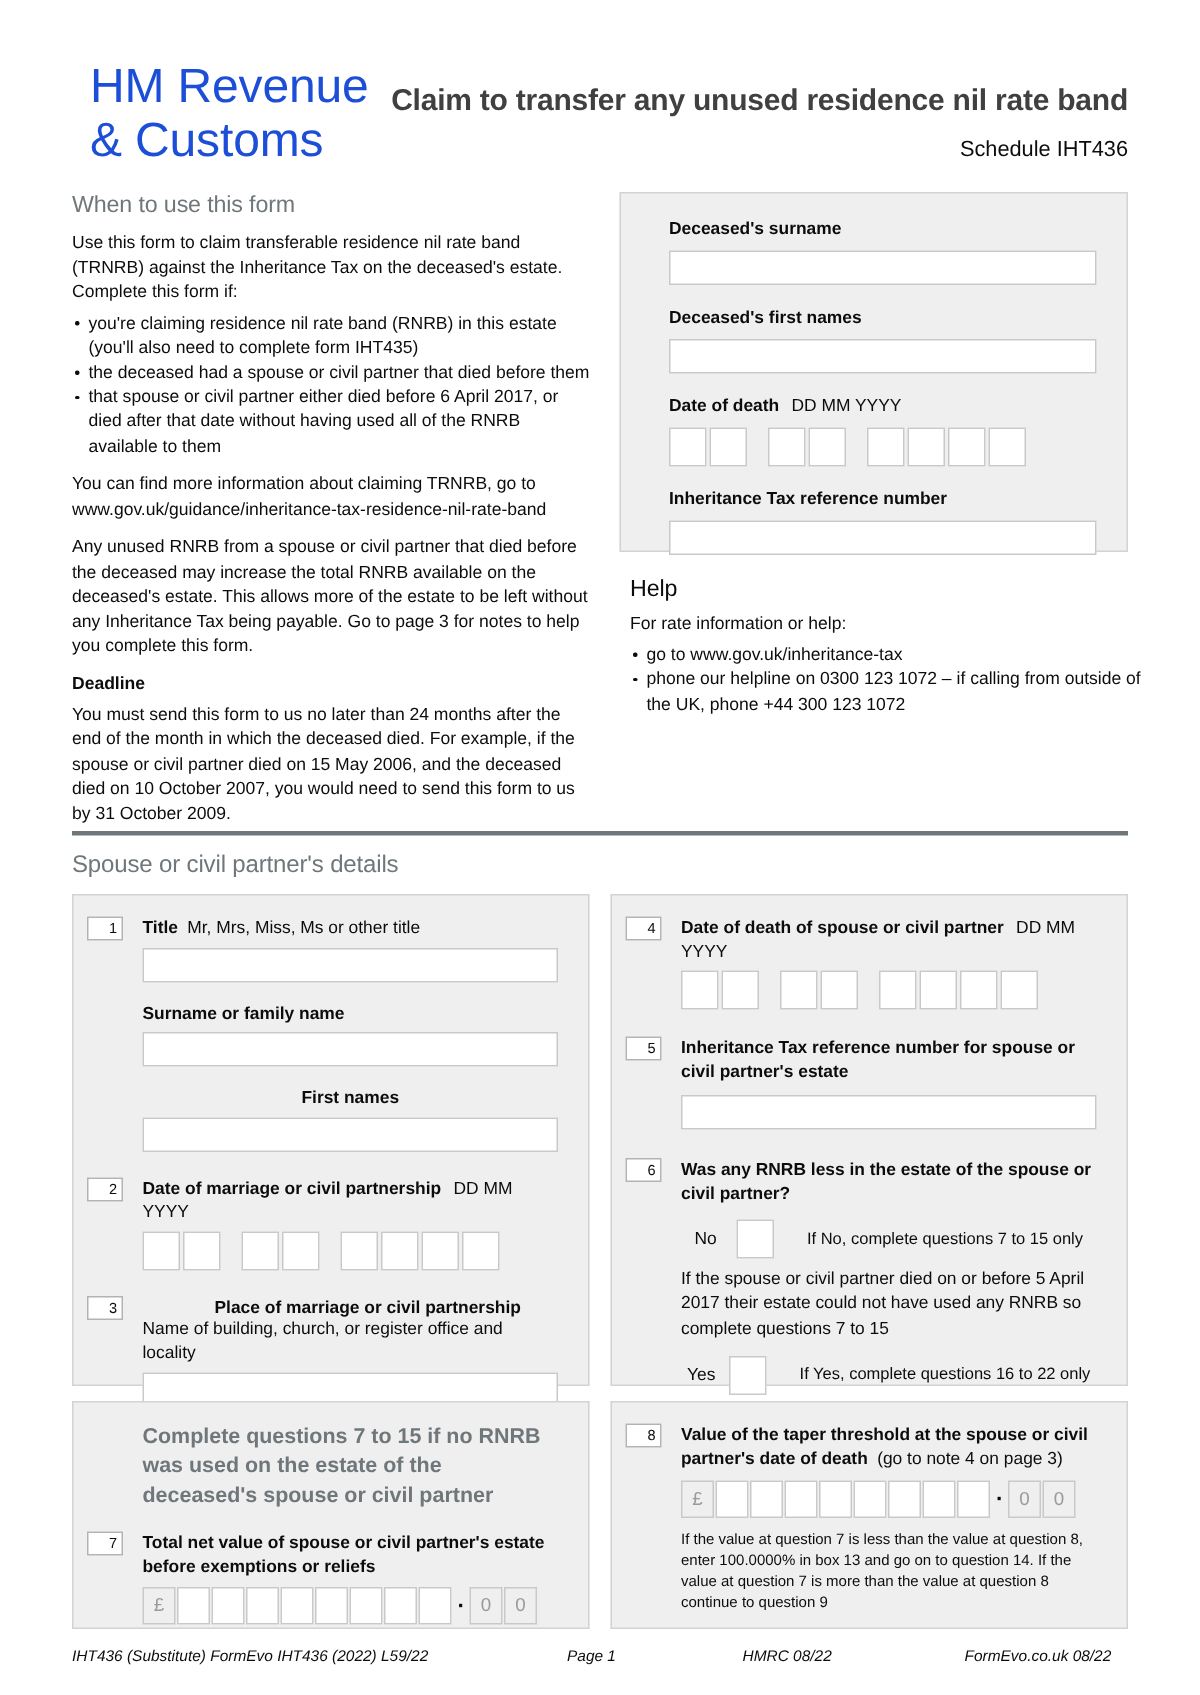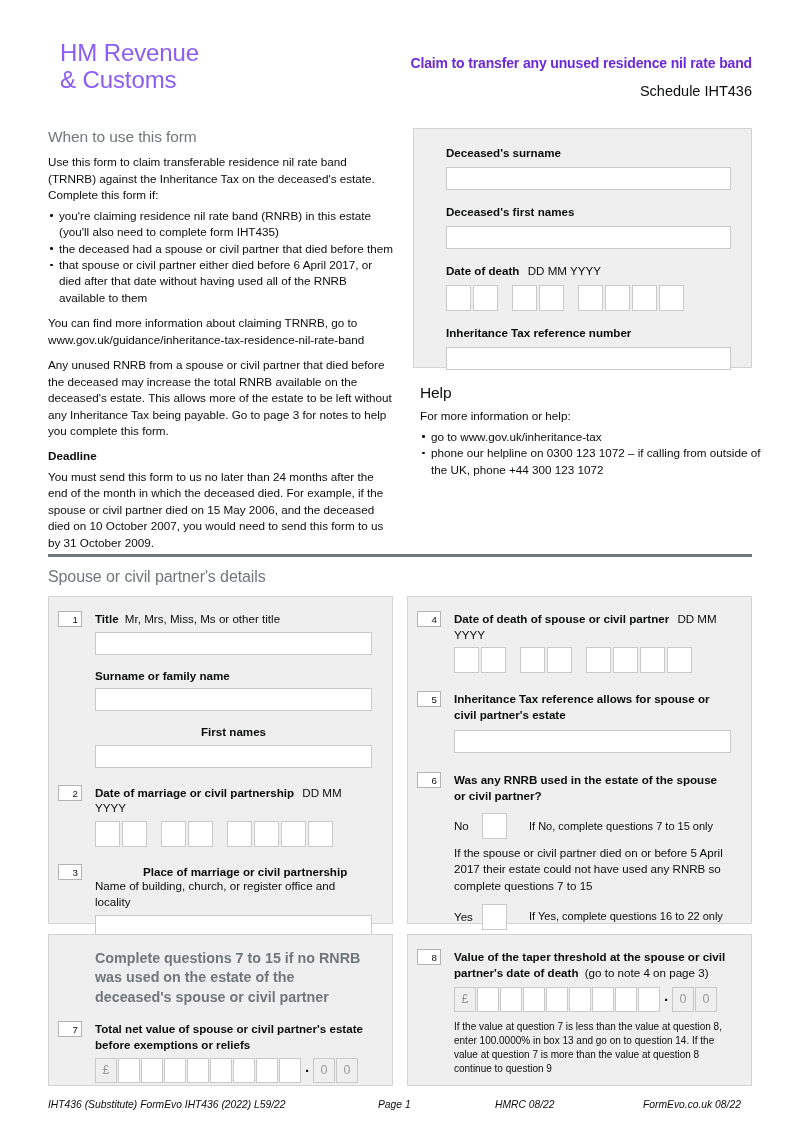--- a/index.html
+++ b/index.html
@@ -13,25 +13,25 @@
     line-height:1.38;
     position:relative;
     overflow:hidden;
   }
   .page { position:absolute; left:0; top:0; width:800px; height:1130px; }
 
   
   .header { position:absolute; left:48px; top:36px; width:704px; height:84px; }
   .hmrc-logo {
     position:absolute; left:12px; top:4px;
-    font-size:24px; line-height:1.12; font-weight:400;
-    color:#8b5cf6; letter-spacing:-0.1px;
+    font-size:32px; line-height:1.12; font-weight:400;
+    color:#1d4ed8; letter-spacing:-0.1px;
   }
   .title-wrap { position:absolute; right:0px; top:18px; width:520px; text-align:right; }
-  .form-title { font-size:14px; font-weight:bold; color:#6d28d9; letter-spacing:-0.15px; }
+  .form-title { font-size:20px; font-weight:bold; color:#404040; letter-spacing:-0.15px; }
   .form-sched { font-size:14.5px; margin-top:8px; color:#0b0c0c; }
 
   
   .intro { position:absolute; left:48px; top:126px; width:345px; }
   .h-grey { font-size:15.5px; color:#6f777b; margin:0 0 7px 0; font-weight:400; letter-spacing:-0.1px; }
   .h-black { font-size:15.5px; color:#0b0c0c; margin:0 0 5px 0; font-weight:400; letter-spacing:-0.1px; }
   .p { margin:0 0 9px 0; font-size:11.7px; line-height:1.405; }
   .p.tight { margin-bottom:4px; }
   ul.bul { list-style:none; margin:0 0 9px 0; padding:0; }
   ul.bul li { position:relative; padding-left:11px; font-size:11.7px; line-height:1.405; margin-bottom:0px; }
@@ -76,21 +76,21 @@
   }
   .qrow { position:relative; padding-left:26px; }
   .qlabel { font-size:11.6px; font-weight:bold; margin:0 0 5px 0; line-height:1.34; }
   .qlabel .norm { font-weight:normal; }
   .qsub { font-size:11.6px; font-weight:normal; margin:-2px 0 5px 0; }
   .indent { padding-left:26px; }
 
   .pad { padding:14px 20px 0 20px; }
 
   
-  .ynrow { display:flex; align-items:center; margin:0; }
+  .ynrow { display:flex; align-items:center; margin:0;justify-content:center; }
   .ynlabel { font-size:11.6px; width:28px; }
   .ynbox { width:25px; height:26px; background:#ffffff; border:1px solid #c9c9c9; }
   .yntext { font-size:11px; margin-left:22px; }
 
   
   .curline { display:flex; align-items:center; }
   .cbox { width:22px; height:25px; background:#ffffff; border:1px solid #c9c9c9; margin-right:1px; }
   .cbox.pound { background:#efefef; color:#9a9a9a; font-size:12.5px; text-align:center; line-height:23px; }
   .cbox.zero  { background:#efefef; color:#9a9a9a; font-size:12.5px; text-align:center; line-height:23px; }
   .cdot { font-size:15px; font-weight:bold; margin:0 3px 0 3px; line-height:12px; }
@@ -165,21 +165,21 @@
       </div>
     </div>
     <div class="fgroup last">
       <div class="fl" style="margin-top:2px;">Inheritance Tax reference number</div>
       <div class="txtbox"></div>
     </div>
   </div>
 
   <div class="help">
     <div class="h-black">Help</div>
-    <p class="p tight">For more information or help:</p>
+    <p class="p tight">For rate information or help:</p>
     <ul class="bul">
       <li>go to www.gov.uk/inheritance-tax</li>
       <li>phone our helpline on 0300 123 1072 – if calling from outside of the UK, phone +44 300 123 1072</li>
     </ul>
   </div>
 
   <div class="divider"></div>
   <div class="sec-title">Spouse or civil partner's details</div>
 
   <div class="panel spouse-left">
@@ -247,27 +247,27 @@
           <div class="dgap"></div>
           <div class="dbox"></div>
           <div class="dbox"></div>
           <div class="dbox"></div>
           <div class="dbox"></div>
         </div>
       </div>
 
       <div class="qrow" style="margin-bottom:19px;">
         <div class="qnum">5</div>
-        <div class="qlabel" style="margin-bottom:8px;">Inheritance Tax reference allows for spouse or civil partner's estate</div>
+        <div class="qlabel" style="margin-bottom:8px;">Inheritance Tax reference number for spouse or civil partner's estate</div>
         <div class="txtbox"></div>
       </div>
 
       <div class="qrow">
         <div class="qnum">6</div>
-        <div class="qlabel" style="margin-bottom:10px;">Was any RNRB used in the estate of the spouse or civil partner?</div>
+        <div class="qlabel" style="margin-bottom:10px;">Was any RNRB less in the estate of the spouse or civil partner?</div>
         <div class="ynrow" style="margin-bottom:6px;">
           <div class="ynlabel">No</div>
           <div class="ynbox"></div>
           <div class="yntext">If No, complete questions 7 to 15 only</div>
         </div>
         <div style="font-size:11.6px; line-height:1.4; margin-bottom:10px;">If the spouse or civil partner died on or before 5 April 2017 their estate could not have used any RNRB so complete questions 7 to 15</div>
         <div class="ynrow">
           <div class="ynlabel">Yes</div>
           <div class="ynbox"></div>
           <div class="yntext">If Yes, complete questions 16 to 22 only</div>

